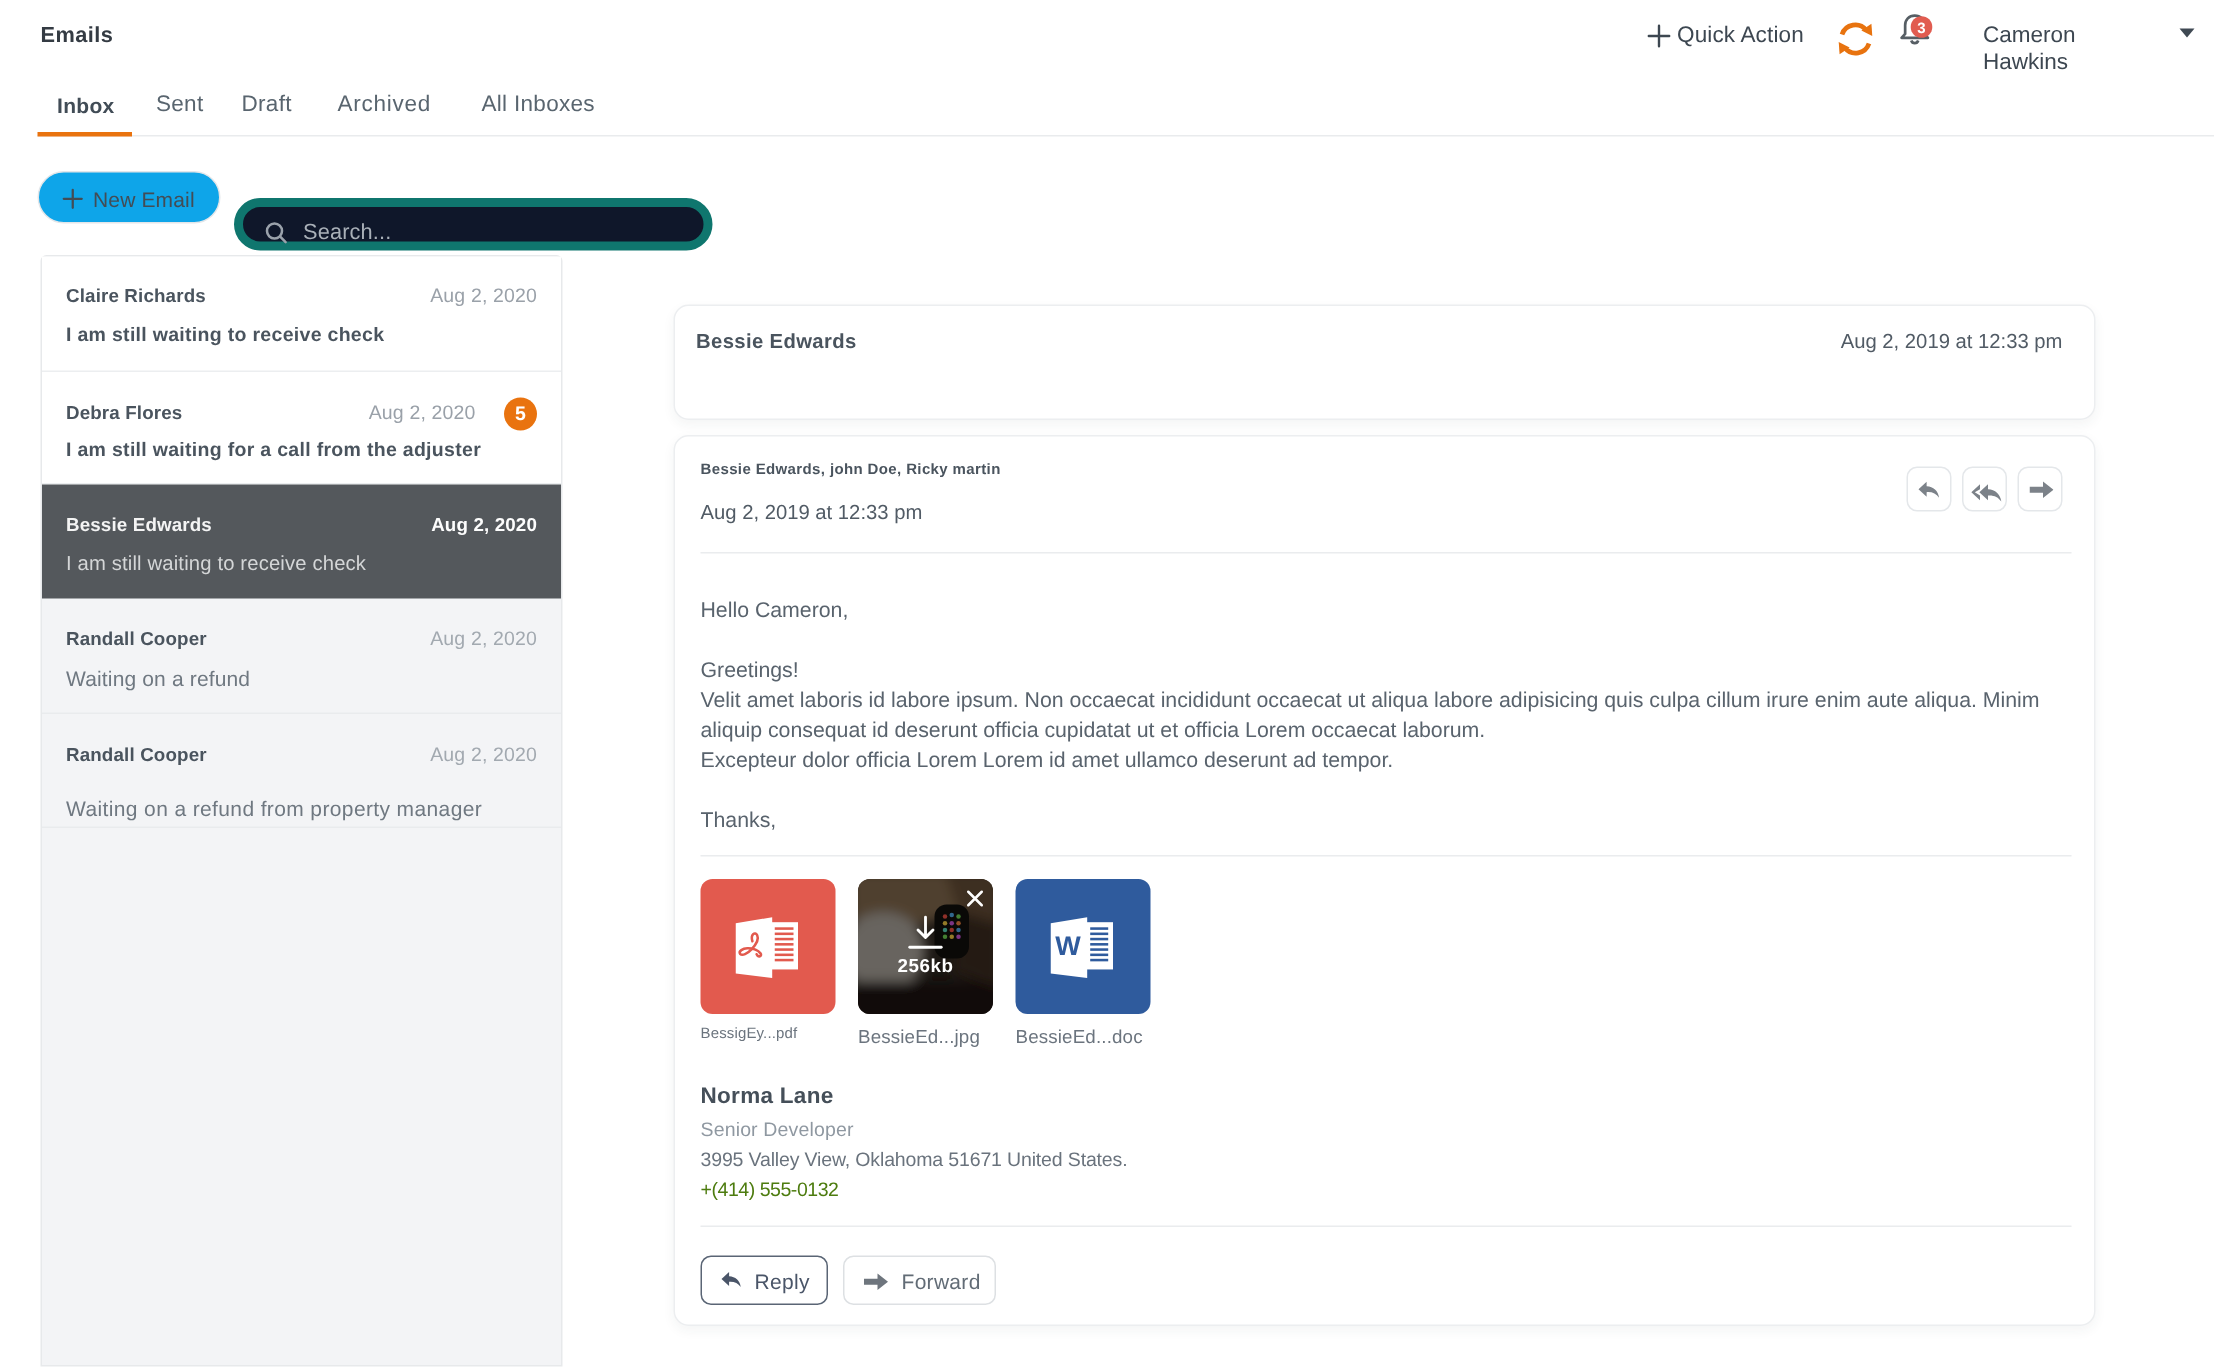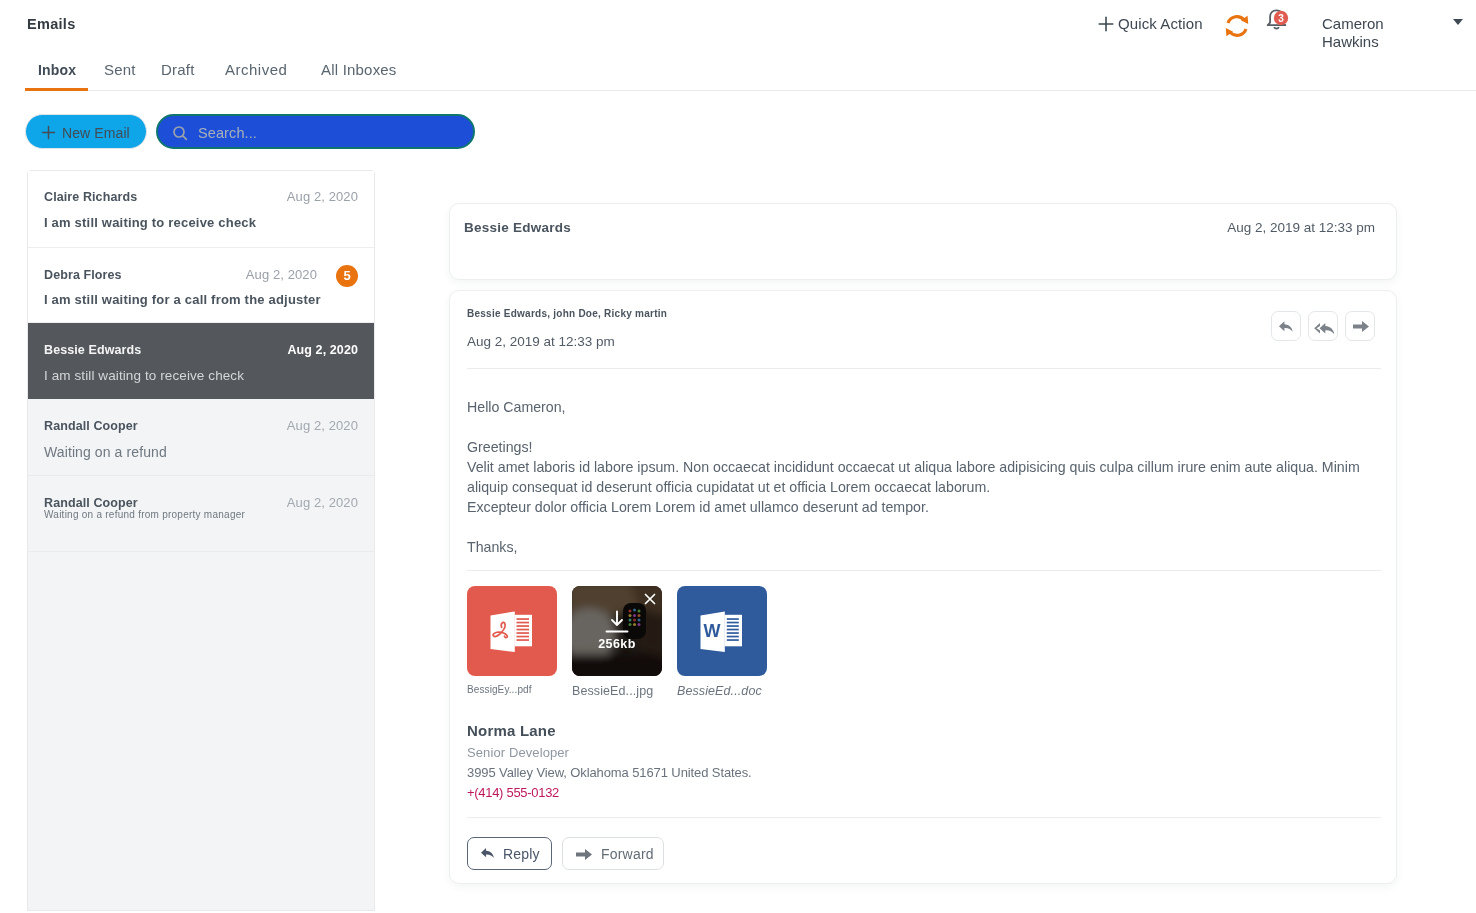--- a/index.html
+++ b/index.html
@@ -44,21 +44,21 @@
   <div class="abs" style="left:161px;top:61px;font-size:15px;color:#59656f;letter-spacing:.2px;">Draft</div>
   <div class="abs" style="left:225px;top:61px;font-size:15px;color:#59656f;letter-spacing:.5px;">Archived</div>
   <div class="abs" style="left:321px;top:61px;font-size:15px;color:#59656f;letter-spacing:.2px;">All Inboxes</div>
 
   <div class="abs" style="left:25px;top:114px;width:122px;height:35px;border:1px solid #e3e6e9;border-radius:18px;background:#0ea5e9;">
     <svg class="abs" style="left:15px;top:10px;" width="15" height="15" viewBox="0 0 15 15">
         <path d="M7.5 1.5v12M1.5 7.5h12" stroke="#434c55" stroke-width="1.5" stroke-linecap="round"></path>
       </svg>
     <div class="abs" style="left:36px;top:10px;font-size:14px;color:#434c55;font-weight:500;letter-spacing:.1px;">New Email</div>
   </div>
-  <div class="abs" style="left:156px;top:114px;width:319px;height:35px;border:2px solid #0f766e;border-radius:18px;background:#1d4ed8;">
+  <div class="abs" style="left:156px;top:132px;width:319px;height:35px;border:6px solid #0f766e;border-radius:18px;background:#0f172a;">
     <svg class="abs" style="left:14px;top:9px;" width="17" height="17" viewBox="0 0 17 17">
         <circle cx="7" cy="7" r="5" fill="none" stroke="#9aa2ab" stroke-width="1.7"></circle>
         <path d="M10.8 10.8 l3.6 3.6" stroke="#9aa2ab" stroke-width="1.7" stroke-linecap="round"></path>
       </svg>
     <div class="abs" style="left:40px;top:9px;font-size:14.5px;color:#a9b0b8;letter-spacing:.1px;">Search...</div>
   </div>
 
   <div class="abs" style="left:27px;top:170px;width:348px;height:741px;background:#f3f4f6;border:1px solid #e7e9eb;border-radius:4px 4px 0 0;"></div>
 
   <div class="abs" style="left:28px;top:171px;width:346px;height:76.5px;background:#fff;border-bottom:1px solid #eceef0;">
@@ -82,21 +82,21 @@
 
   <div class="abs" style="left:28px;top:399px;width:346px;height:76.5px;border-bottom:1px solid #e9ebed;">
     <div class="abs nm" style="left:16px;top:20px;">Randall Cooper</div>
     <div class="abs dt" style="right:16px;top:19px;color:#a2a9b0;">Aug 2, 2020</div>
     <div class="abs" style="left:16px;top:45px;color:#6f7881;font-size:14px;letter-spacing:.1px;">Waiting on a refund</div>
   </div>
 
   <div class="abs" style="left:28px;top:475.5px;width:346px;height:76.5px;border-bottom:1px solid #e9ebed;">
     <div class="abs nm" style="left:16px;top:20px;">Randall Cooper</div>
     <div class="abs dt" style="right:16px;top:19px;color:#a2a9b0;">Aug 2, 2020</div>
-    <div class="abs" style="left:16px;top:33px;color:#6f7881;font-size:10px;letter-spacing:.25px;">Waiting on a refund from property manager</div>
+    <div class="abs" style="left:16px;top:55px;color:#6f7881;font-size:14px;letter-spacing:.25px;">Waiting on a refund from property manager</div>
   </div>
 
   <div class="abs" style="left:449px;top:203px;width:948px;height:77px;background:#fff;border:1px solid #eceef0;border-radius:10px;box-shadow:0 3px 8px rgba(40,50,60,.05);">
     <div class="abs" style="left:14px;top:16px;font-weight:bold;color:#4a545e;font-size:13.5px;letter-spacing:.25px;">Bessie Edwards</div>
     <div class="abs" style="right:21px;top:16px;font-size:13.5px;color:#515b65;letter-spacing:0;">Aug 2, 2019 at 12:33 pm</div>
   </div>
 
   <div class="abs" style="left:449px;top:290px;width:948px;height:594px;background:#fff;border:1px solid #eceef0;border-radius:10px;box-shadow:0 3px 8px rgba(40,50,60,.05);">
     <div class="abs" style="left:17px;top:17px;font-weight:bold;color:#4a545e;font-size:10px;letter-spacing:.25px;">Bessie Edwards, john Doe, Ricky martin</div>
     <div class="abs" style="left:17px;top:42.5px;font-size:13.5px;color:#515b65;letter-spacing:0;">Aug 2, 2019 at 12:33 pm</div>
@@ -190,26 +190,26 @@
           <rect x="27.8" y="14.2" width="12" height="1.7"></rect>
           <rect x="27.8" y="17.7" width="12" height="1.7"></rect>
           <rect x="27.8" y="21.2" width="12" height="1.7"></rect>
           <rect x="27.8" y="24.7" width="12" height="1.7"></rect>
           <rect x="27.8" y="28.2" width="12" height="1.7"></rect>
         </g>
         <polygon points="1.5,4.5 25.8,0.5 25.8,41 1.5,38" fill="#fff"></polygon>
         <text x="13" y="25.5" font-size="18" font-weight="bold" fill="#2f5b9d" text-anchor="middle" font-family="Liberation Sans">W</text>
       </svg>
     </div>
-    <div class="abs" style="left:227px;top:392.5px;font-size:12.5px;color:#6b747e;letter-spacing:.1px;font-style:italic;">BessieEd...doc</div>
+    <div class="abs" style="left:227px;top:392.5px;font-size:12.5px;color:#6b747e;letter-spacing:.1px;">BessieEd...doc</div>
 
     <div class="abs" style="left:17px;top:431px;font-size:15px;font-weight:bold;color:#454f59;letter-spacing:.2px;">Norma Lane</div>
     <div class="abs" style="left:17px;top:453.5px;font-size:13px;color:#8f98a1;letter-spacing:.1px;">Senior Developer</div>
     <div class="abs" style="left:17px;top:473.5px;font-size:13px;color:#6a737d;letter-spacing:-.1px;">3995 Valley View, Oklahoma 51671 United States.</div>
-    <div class="abs" style="left:17px;top:493.5px;font-size:13px;color:#be185d;letter-spacing:-.3px;">+(414) 555-0132</div>
+    <div class="abs" style="left:17px;top:493.5px;font-size:13px;color:#4d7c0f;letter-spacing:-.3px;">+(414) 555-0132</div>
 
     <div class="abs" style="left:17px;top:525.5px;width:914px;height:1px;background:#eaecee;"></div>
 
     <div class="abs" style="left:17px;top:546px;width:85px;height:33px;border:1px solid #5a6575;border-radius:7px;">
       <svg class="abs" style="left:12px;top:8px;" width="16" height="14" viewBox="0 0 20 18">
           <path d="M7.5 6.2V2.6L1 8.6l6.5 6v-3.7c4.6-.3 7.6 1.2 10 4.5C16.6 9.6 13 6.6 7.5 6.2z" fill="#4a5568"></path>
         </svg>
       <div class="abs" style="left:35px;top:8px;font-size:14px;color:#4a5568;letter-spacing:.2px;">Reply</div>
     </div>
     <div class="abs" style="left:112px;top:546px;width:102px;height:33px;border:1px solid #dde0e3;border-radius:7px;">

